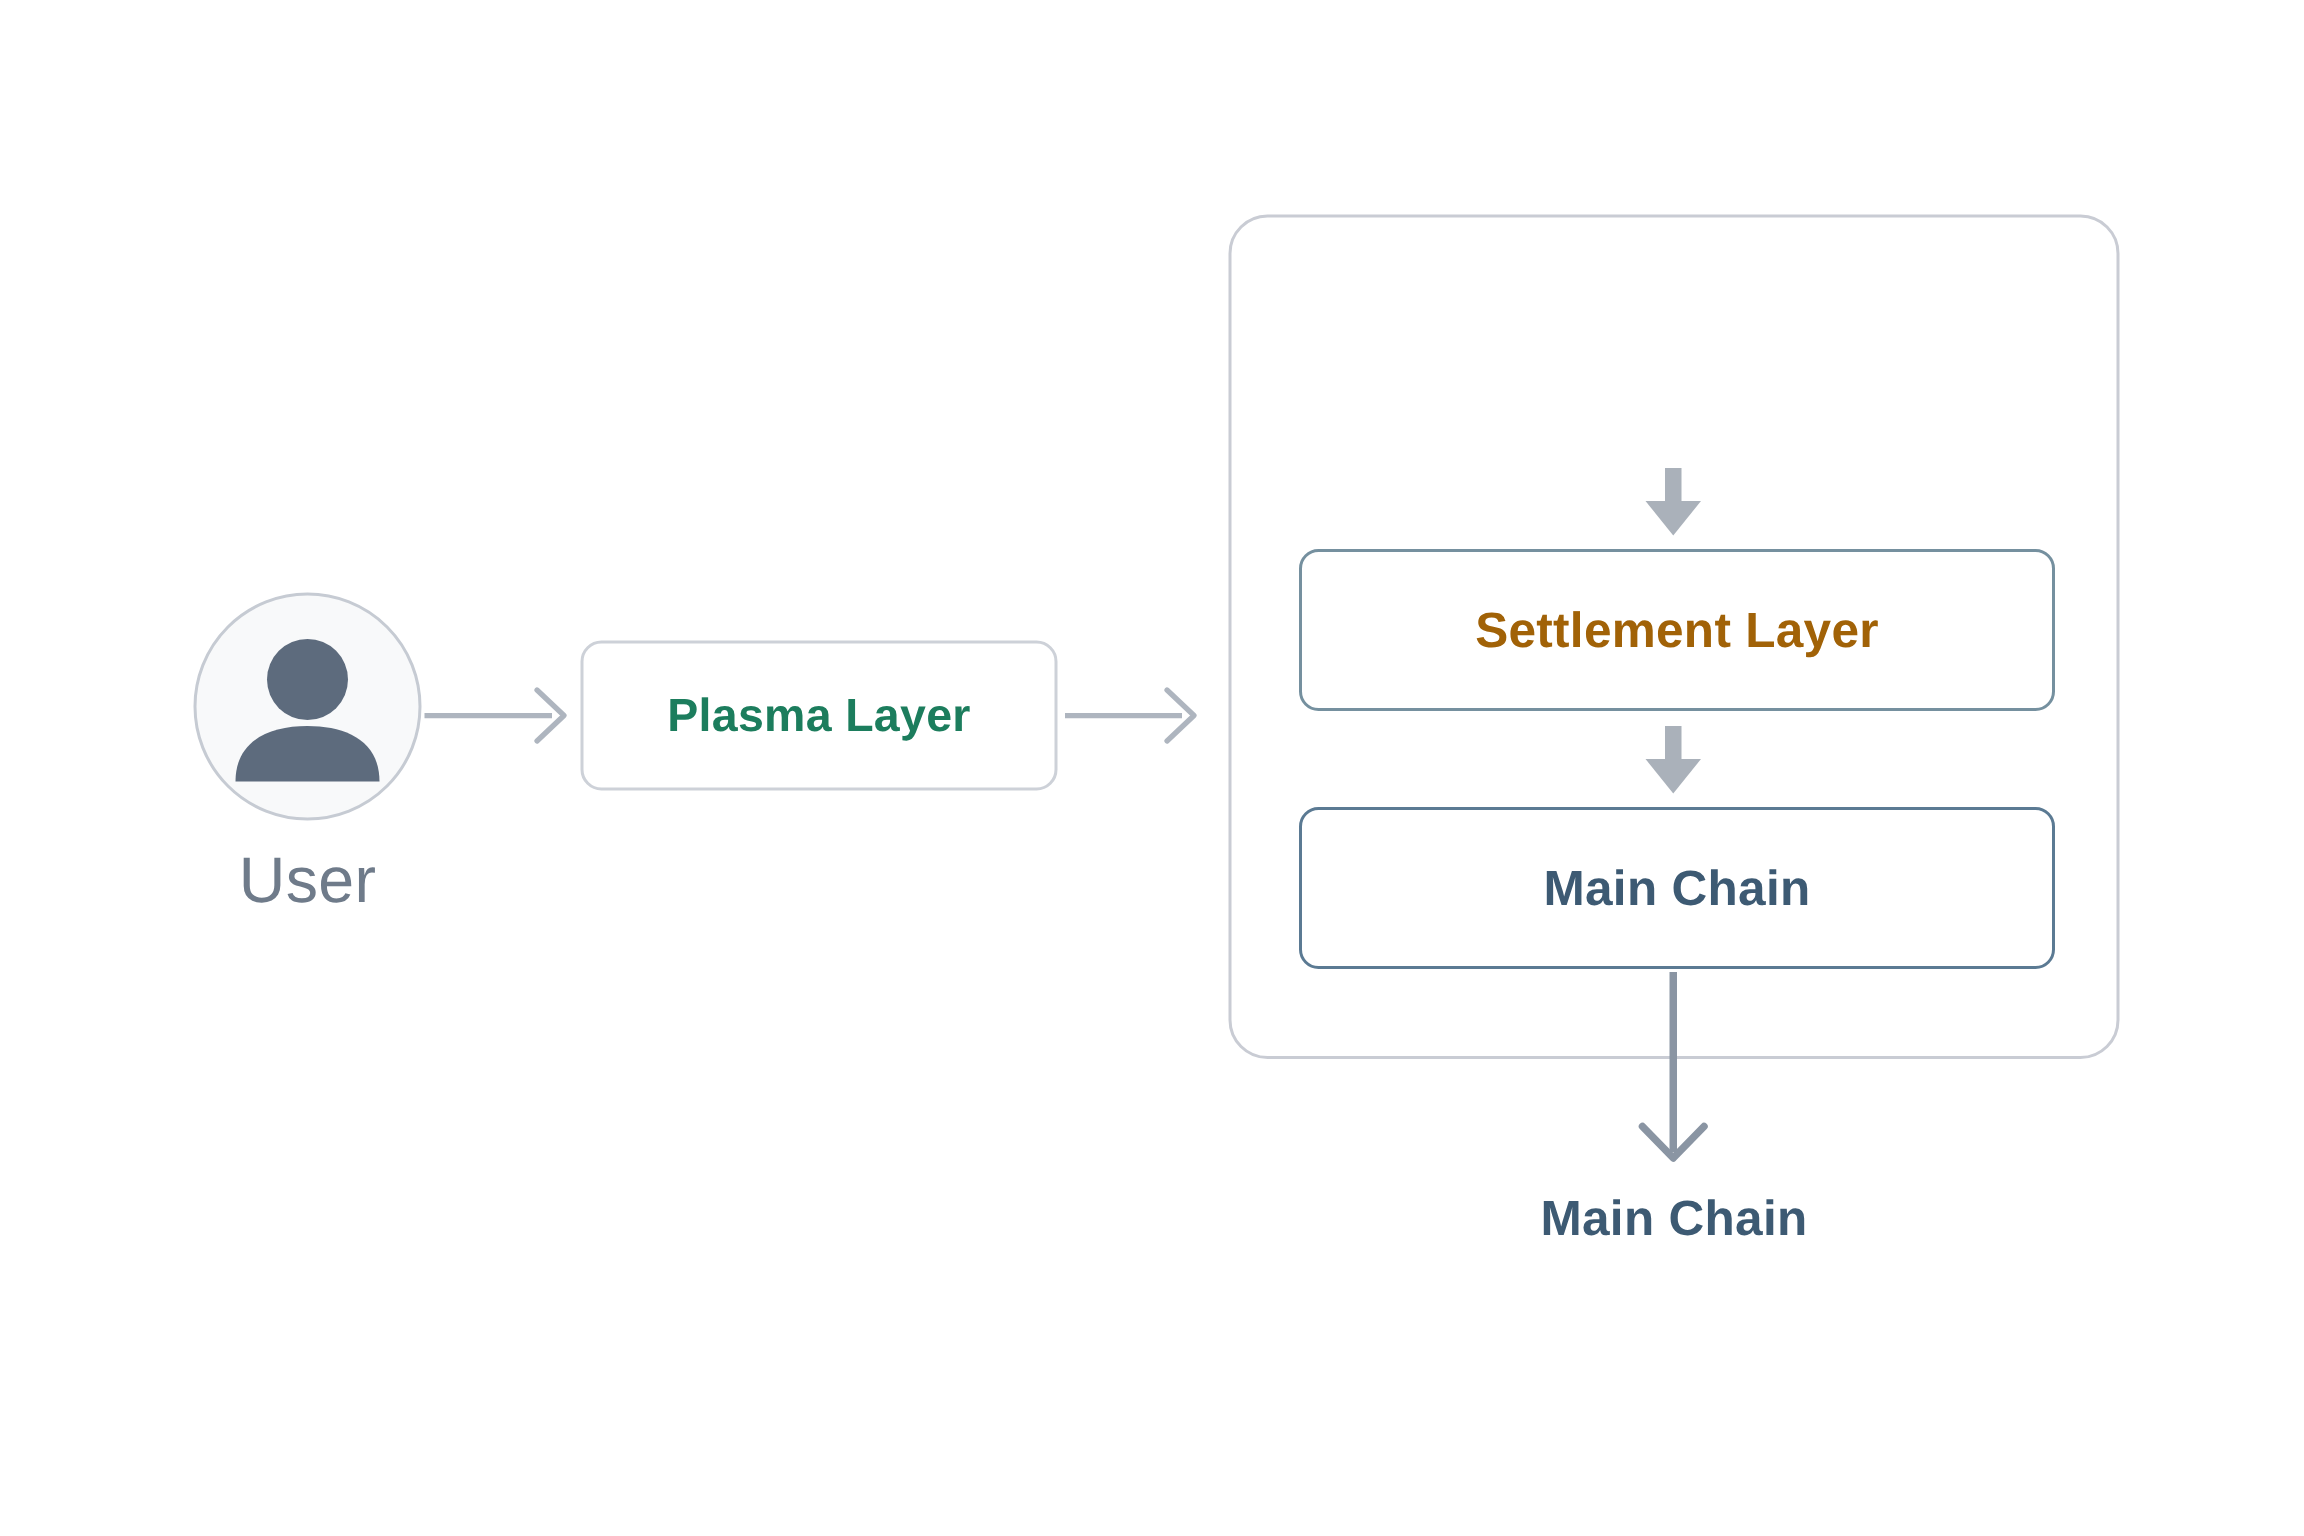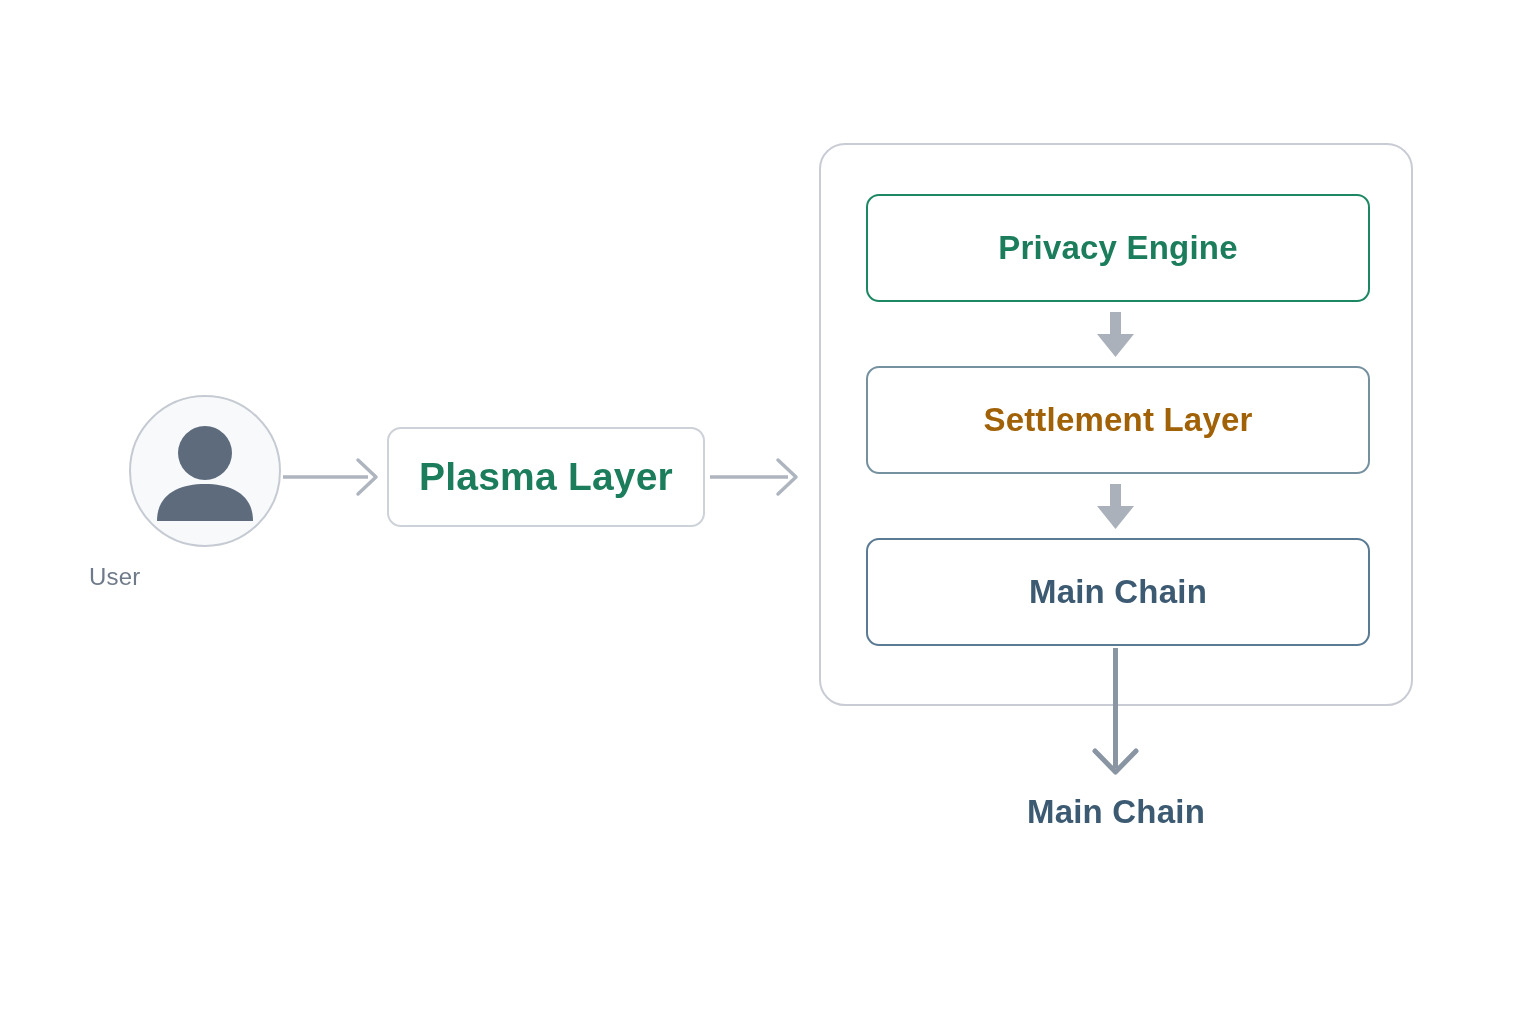--- a/index.html
+++ b/index.html
@@ -46,21 +46,22 @@
   #user-avatar svg {
     position: absolute;
     left: 0;
     top: 0;
   }
   #user-label {
     position: absolute;
     left: -40px;
     top: 168px;
     width: 232px;
-    font-size: 24px;
+    text-align: center;
+    font-size: 43px;
     font-weight: 400;
     color: #6f7b8a;
     letter-spacing: 0.2px;
     white-space: nowrap;
   }
 
   
   #plasma-box {
     position: absolute;
     left: 387px;
@@ -69,21 +70,21 @@
     height: 100px;
     box-sizing: border-box;
     border: 2px solid #cdd1d8;
     border-radius: 14px;
     background: #ffffff;
     display: flex;
     align-items: center;
     justify-content: center;
   }
   #plasma-label {
-    font-size: 39px;
+    font-size: 31px;
     font-weight: 700;
     color: #1c7d5d;
     letter-spacing: 0.2px;
     white-space: nowrap;
   }
 
   
   #stack-container {
     position: absolute;
     left: 819px;
@@ -171,23 +172,20 @@
     </div>
     <div id="user-label">User</div>
   </div>
 
   <div id="plasma-box">
     <span id="plasma-label" class="stack-label">Plasma Layer</span>
   </div>
 
   <div id="stack-container">
 
-    <div id="privacy-box" class="stack-box">
-      <span class="stack-label">Privacy Engine</span>
-    </div>
 
     <div id="settlement-box" class="stack-box">
       <span class="stack-label">Settlement Layer</span>
     </div>
 
     <div id="mainchain-box" class="stack-box">
       <span class="stack-label">Main Chain</span>
     </div>
 
   </div>

